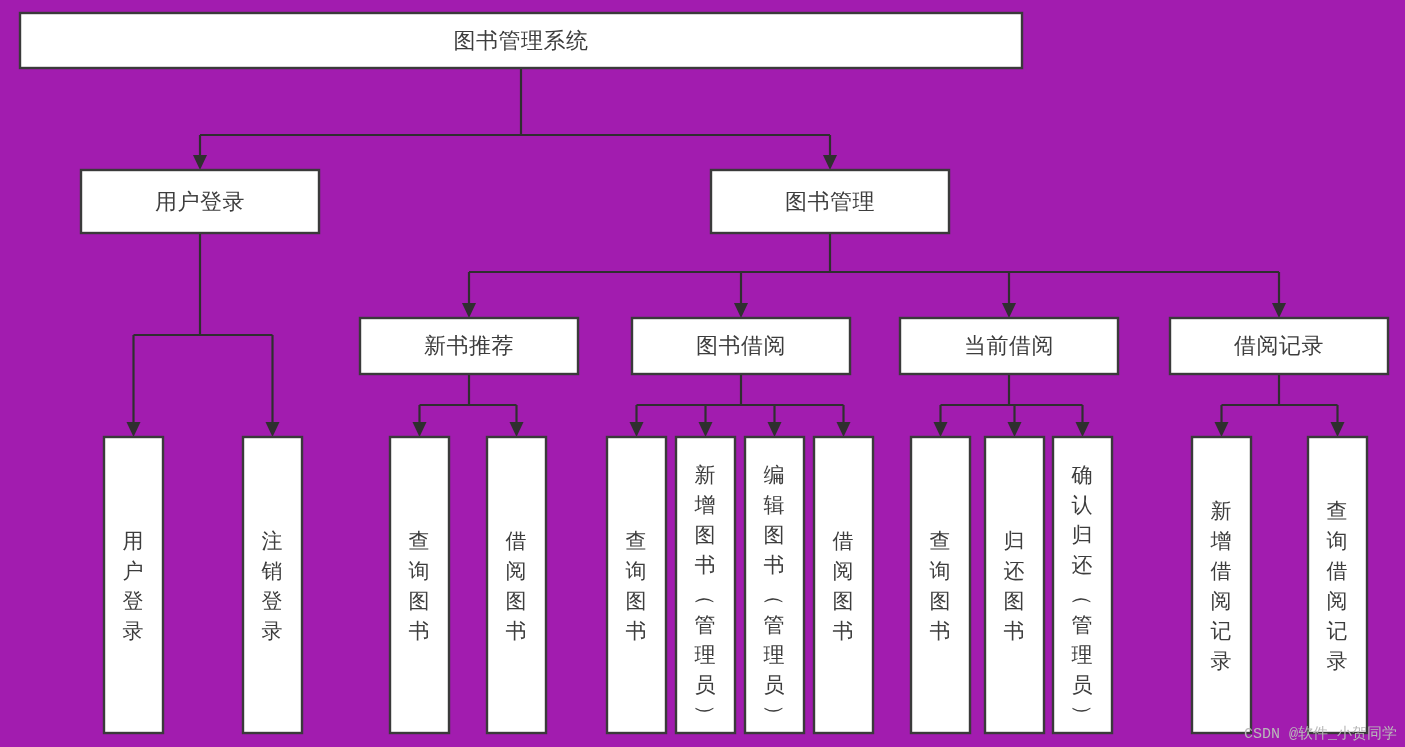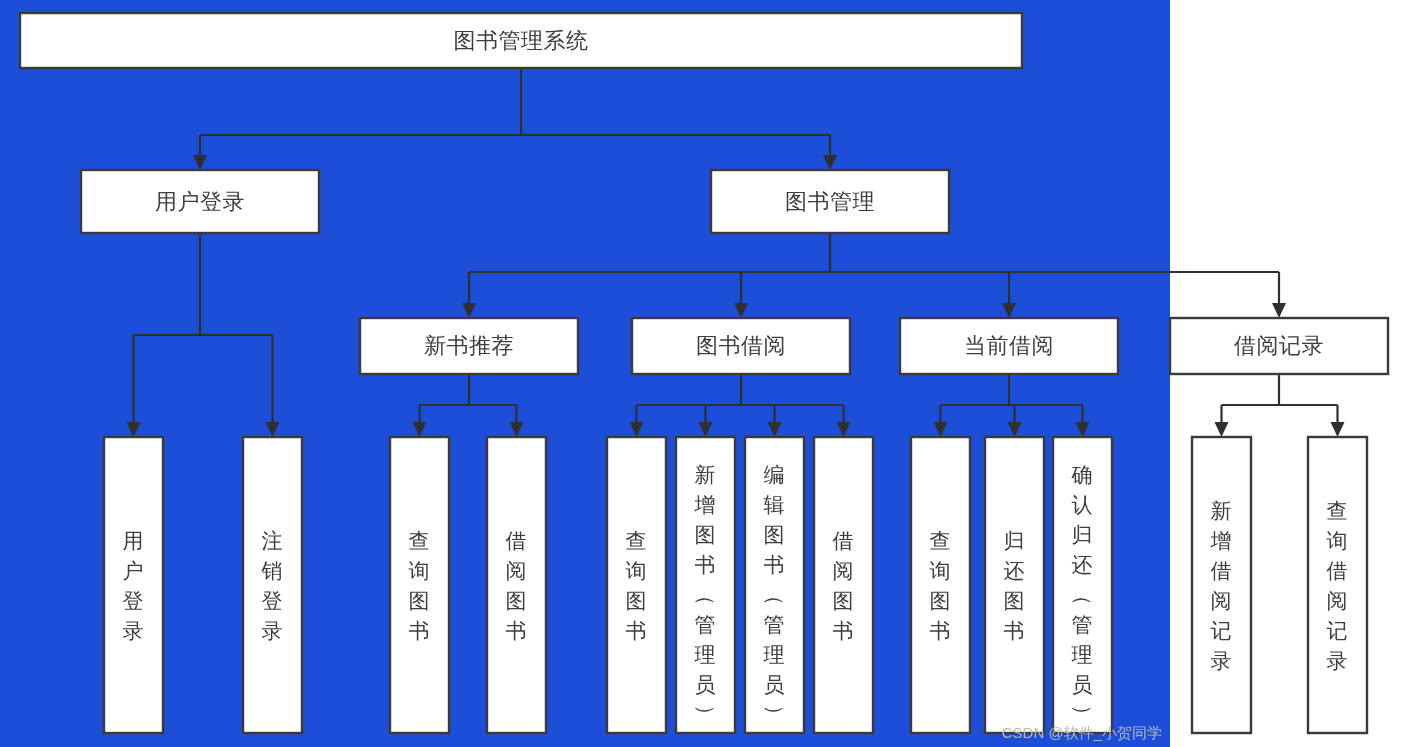--- a/index.html
+++ b/index.html
@@ -8,23 +8,23 @@
     background: #ffffff;
   }
   body {
     width: 1405px;
     height: 747px;
     font-family: "DejaVu Sans", "Liberation Sans", sans-serif;
     overflow: hidden;
   }
   #diagram-root {
     position: relative;
-    width: 1170px;
+    width: 1405px;
     height: 747px;
-    background: #1d4ed8;
+    background: #a21caf;
     text-align: right;
   }
   svg.diagram-canvas {
     position: absolute;
     left: 0;
     top: 0;
     width: 1405px;
     height: 747px;
     display: block;
   }
@@ -54,21 +54,21 @@
     fill: none;
   }
   .connector-arrow {
     fill: #2f2f2f;
     stroke: none;
   }
   .watermark {
     position: absolute;
     right: 8px;
     bottom: 4px;
-    font-family: Liberation Sans, sans-serif;
+    font-family: Liberation Mono, monospace;
     font-size: 15px;
     color: #b9b9b9;
     white-space: nowrap;
     user-select: none;
   }
 </style>
 </head>
 <body>
 
 <div id="diagram-root">

